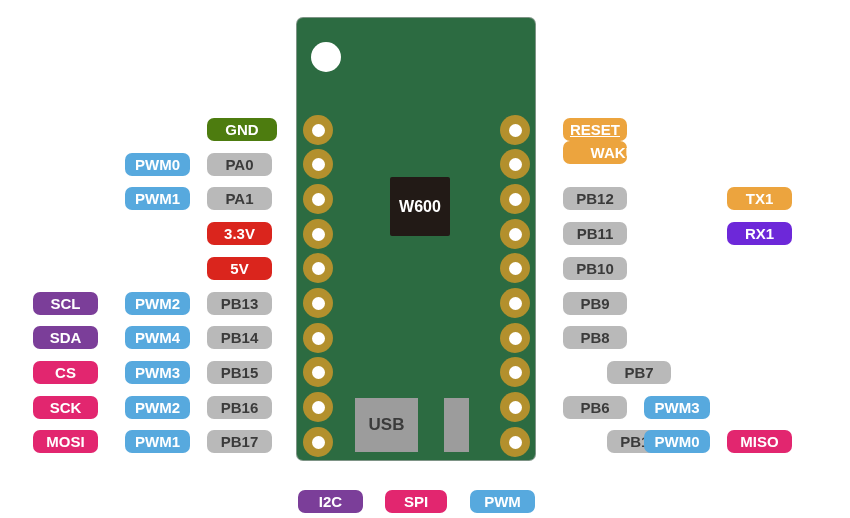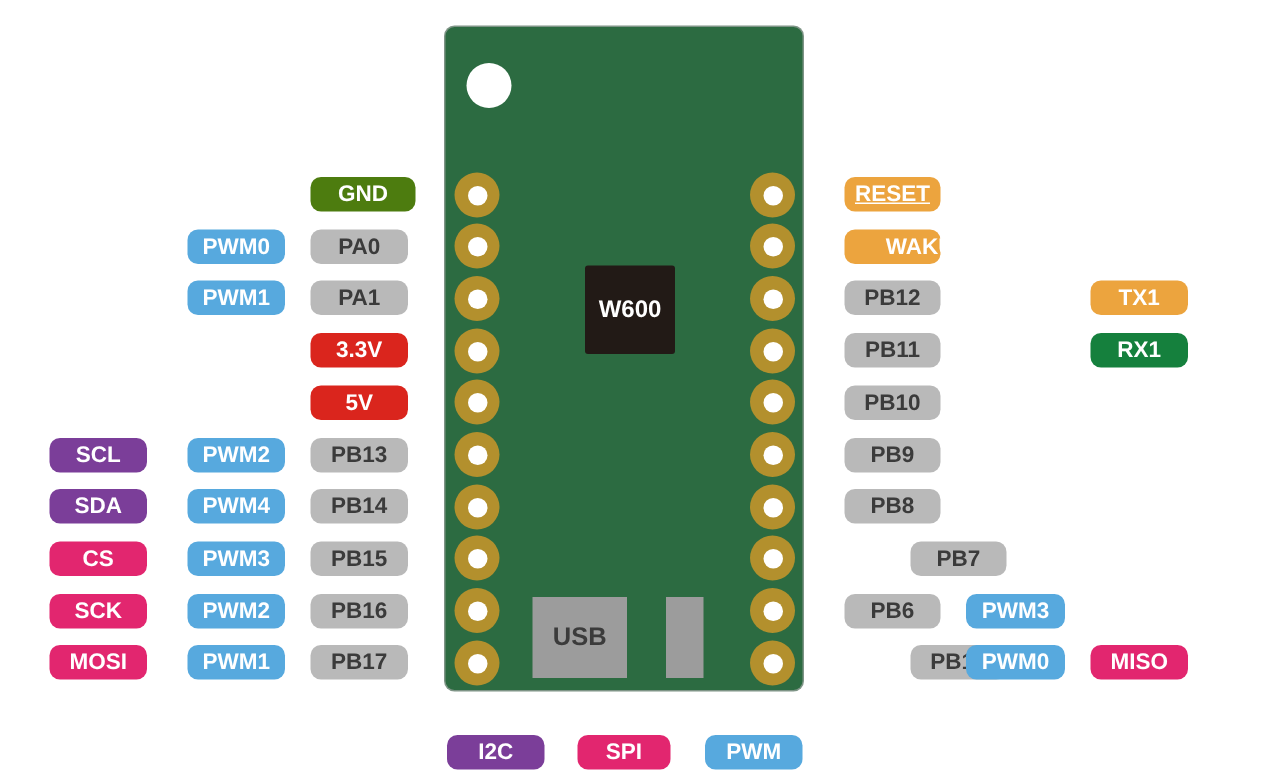--- a/index.html
+++ b/index.html
@@ -97,25 +97,25 @@
       <div class="pill" style="left: 33px; top: 361px; width: 65px; background: rgb(226, 38, 111);">CS</div>
       <div class="pill" style="left: 125px; top: 361px; width: 65px; background: rgb(87, 169, 222);">PWM3</div>
       <div class="pill" style="left: 207px; top: 361px; width: 65px; background: rgb(185, 185, 185); color: rgb(59, 59, 59);">PB15</div>
       <div class="pill" style="left: 33px; top: 396px; width: 65px; background: rgb(226, 38, 111);">SCK</div>
       <div class="pill" style="left: 125px; top: 396px; width: 65px; background: rgb(87, 169, 222);">PWM2</div>
       <div class="pill" style="left: 207px; top: 396px; width: 65px; background: rgb(185, 185, 185); color: rgb(59, 59, 59);">PB16</div>
       <div class="pill" style="left: 33px; top: 430px; width: 65px; background: rgb(226, 38, 111);">MOSI</div>
       <div class="pill" style="left: 125px; top: 430px; width: 65px; background: rgb(87, 169, 222);">PWM1</div>
       <div class="pill" style="left: 207px; top: 430px; width: 65px; background: rgb(185, 185, 185); color: rgb(59, 59, 59);">PB17</div>
       <div class="pill" style="left: 563px; top: 118px; width: 64px; background: rgb(236, 164, 62); text-decoration: underline;">RESET</div>
-      <div class="pill" style="left: 563px; top: 153px; width: 64px; background: rgb(236, 164, 62); padding-left: 47px;">WAKUP</div>
+      <div class="pill" style="left: 563px; top: 141px; width: 64px; background: rgb(236, 164, 62); padding-left: 47px;">WAKUP</div>
       <div class="pill" style="left: 563px; top: 187px; width: 64px; background: rgb(185, 185, 185); color: rgb(59, 59, 59);">PB12</div>
       <div class="pill" style="left: 727px; top: 187px; width: 65px; background: rgb(236, 164, 62);">TX1</div>
       <div class="pill" style="left: 563px; top: 222px; width: 64px; background: rgb(185, 185, 185); color: rgb(59, 59, 59);">PB11</div>
-      <div class="pill" style="left: 727px; top: 222px; width: 65px; background: #15803d;">RX1</div>
+      <div class="pill" style="left: 727px; top: 222px; width: 65px; background: #6d28d9;">RX1</div>
       <div class="pill" style="left: 563px; top: 257px; width: 64px; background: rgb(185, 185, 185); color: rgb(59, 59, 59);">PB10</div>
       <div class="pill" style="left: 563px; top: 292px; width: 64px; background: rgb(185, 185, 185); color: rgb(59, 59, 59);">PB9</div>
       <div class="pill" style="left: 563px; top: 326px; width: 64px; background: rgb(185, 185, 185); color: rgb(59, 59, 59);">PB8</div>
       <div class="pill" style="left: 563px; top: 361px; width: 64px; background: rgb(185, 185, 185); color: rgb(59, 59, 59); margin-left: 44px;">PB7</div>
       <div class="pill" style="left: 563px; top: 396px; width: 64px; background: rgb(185, 185, 185); color: rgb(59, 59, 59);">PB6</div>
       <div class="pill" style="left: 644px; top: 396px; width: 66px; background: rgb(87, 169, 222);">PWM3</div>
       <div class="pill" style="left: 563px; top: 430px; width: 64px; background: rgb(185, 185, 185); color: rgb(59, 59, 59); margin-left: 44px;">PB18</div>
       <div class="pill" style="left: 644px; top: 430px; width: 66px; background: rgb(87, 169, 222);">PWM0</div>
       <div class="pill" style="left: 727px; top: 430px; width: 65px; background: rgb(226, 38, 111);">MISO</div>
       <div class="pill" style="left: 298px; top: 490px; width: 65px; background: rgb(123, 62, 153);">I2C</div>

